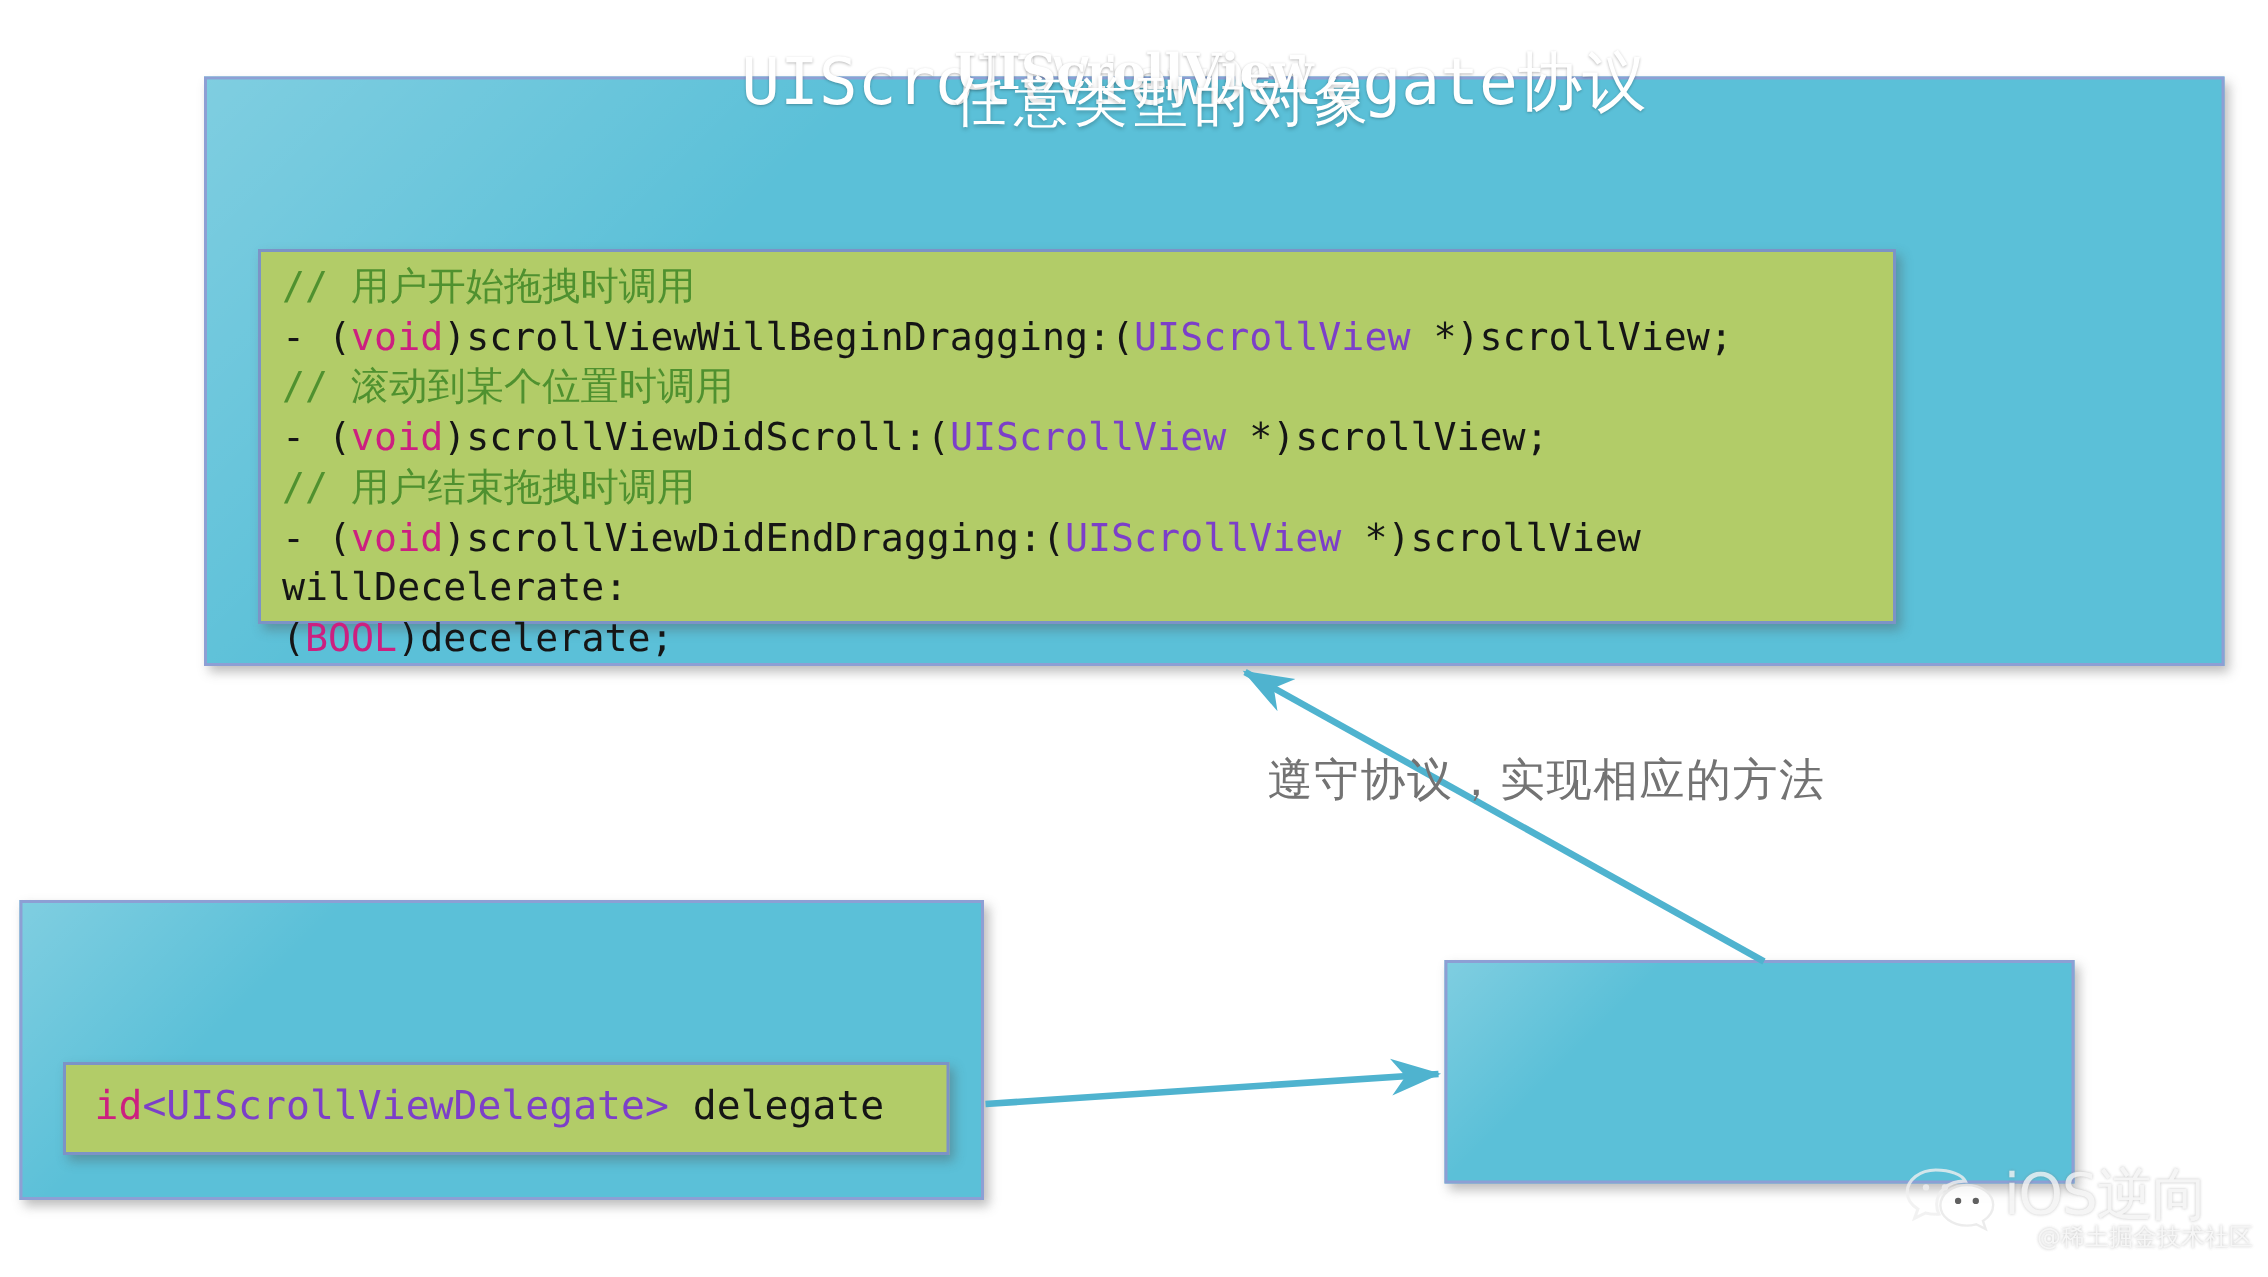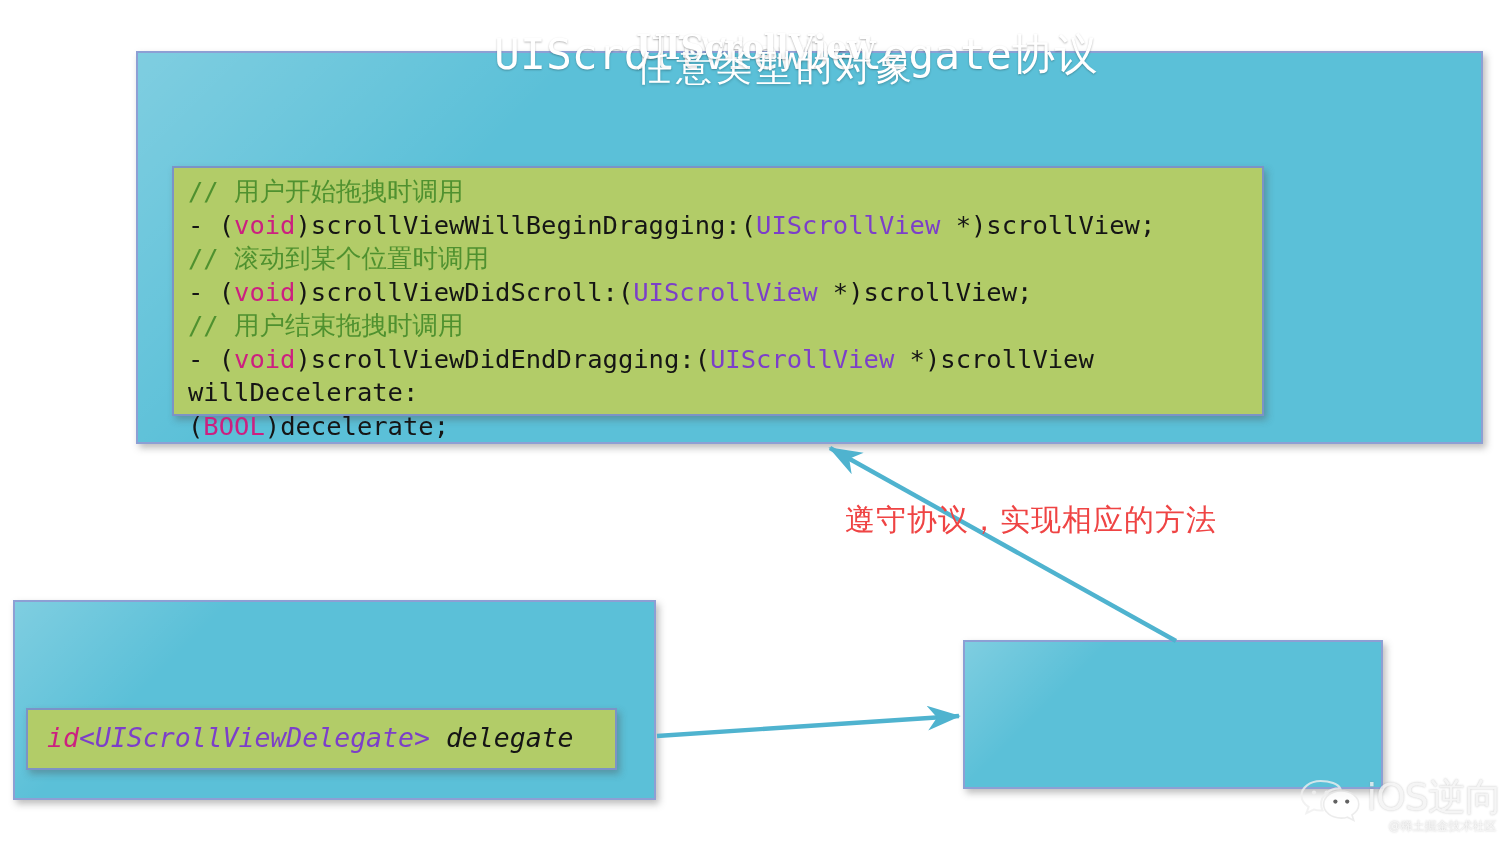--- a/index.html
+++ b/index.html
@@ -99,26 +99,25 @@
     width: 100%;
     text-align: center;
     color: #ffffff;
     font-family: "DejaVu Serif", "Liberation Serif", serif;
     font-weight: bold;
     font-size: 33px;
     text-shadow: 0 1px 2px rgba(0,0,0,0.30);
     z-index: 3;
   }
   #delegate-prop {
-    left: 26px;
+    left: 42px;
     top: 708px;
     width: 591px;
     height: 62px;
     z-index: 3;
-    font-style: italic;
   }
   .prop-inner {
     position: absolute;
     left: 19px;
     top: 12px;
     font-family: "DejaVu Sans Mono", "Liberation Mono", monospace;
     font-size: 26.5px;
     white-space: pre;
   }
 
@@ -142,21 +141,21 @@
     text-shadow: 0 1px 3px rgba(0,0,0,0.25);
     z-index: 3;
     padding-left: 20px;
   }
 
   
   #conform-label {
     position: absolute;
     left: 845px;
     top: 500px;
-    color: #ef4444;
+    color: #737373;
     font-family: "DejaVu Serif", "Liberation Serif", serif;
     font-size: 30px;
     letter-spacing: 1px;
     white-space: nowrap;
     z-index: 4;
   }
 
   
   #arrow-layer {
     position: absolute;
@@ -186,21 +185,21 @@
     color: #f3f3f3;
     font-family: "DejaVu Sans", sans-serif;
     font-size: 38px;
     line-height: 36px;
     text-shadow: 0 0 2px rgba(120,120,120,0.55);
     letter-spacing: -1px;
   }
   #watermark-sub {
     color: #f5f5f5;
     font-family: "DejaVu Sans", sans-serif;
-    font-size: 12px;
+    font-size: 16px;
     line-height: 22px;
     text-shadow: 0 0 2px rgba(120,120,120,0.6);
     margin-left: 22px;
   }
 </style>
 </head>
 <body>
 
 <div class="panel" id="protocol-box"></div>
 

